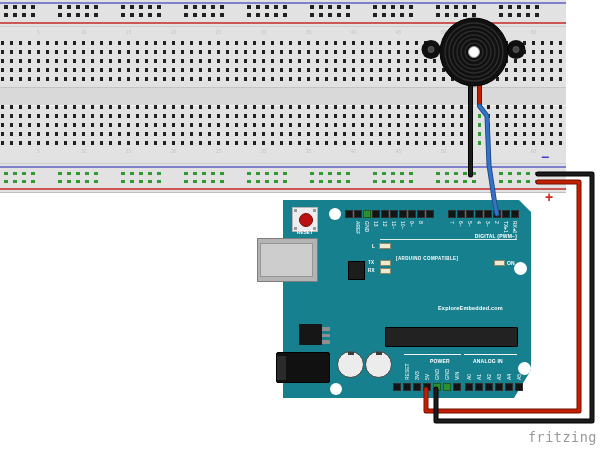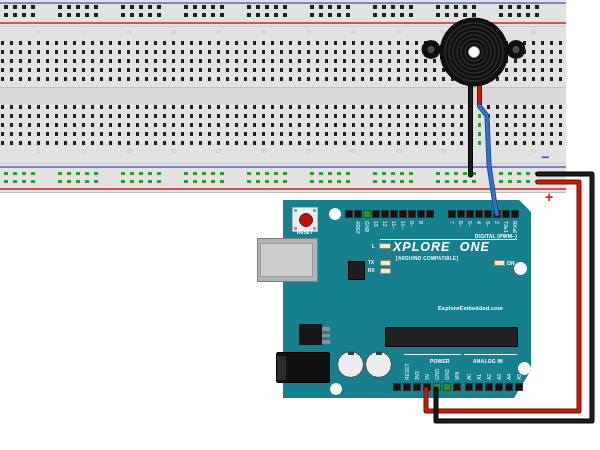--- a/index.html
+++ b/index.html
@@ -922,21 +922,20 @@
   <div class="led" style="left:379px;top:243px;width:12px;height:6px"></div>
   <div class="cap-label" style="left:368px;top:260px;font-size:4.5px">TX</div>
   <div class="led" style="left:380px;top:259.5px;width:11px;height:6px"></div>
   <div class="cap-label" style="left:368px;top:268px;font-size:4.5px">RX</div>
   <div class="led" style="left:380px;top:267.5px;width:11px;height:6px"></div>
   <div class="led" style="left:494px;top:260px;width:11px;height:6px"></div>
   <div class="cap-label" style="left:507px;top:260px">ON</div>
 
   <div class="abs" style="left:380px;top:239px;width:137px;height:1px;background:#f4f4f4;opacity:.9"></div>
   <div class="cap-label" style="left:440px;top:232.5px;width:77px;text-align:right">DIGITAL (PWM~)</div>
-  <div class="abs" style="left:393px;top:240px;color:#fff;font-size:12.5px;font-weight:bold;font-style:italic;letter-spacing:1px;word-spacing:5px;white-space:nowrap">XPLORE ONE</div>
   <div class="cap-label" style="left:396px;top:256px;font-size:4.5px;letter-spacing:.4px">[ARDUINO COMPATIBLE]</div>
   <div class="cap-label" style="left:438px;top:305px;font-size:5.5px">ExploreEmbedded.com</div>
   <div class="wline" style="left:404px;top:354px;width:57px"></div>
   <div class="wline" style="left:464px;top:354px;width:53px"></div>
   <div class="cap-label" style="left:430px;top:358px">POWER</div>
   <div class="cap-label" style="left:473px;top:358px">ANALOG IN</div>
 
   <div id="pins">
       <div class="pin" style="left:344.5px;top:210px"></div>
       <div class="pin" style="left:353.5px;top:210px"></div>
@@ -1029,13 +1028,14 @@
   <circle cx="474" cy="52" r="29" fill="none" stroke="#2d2d2d" stroke-width="1.4"></circle>
   <circle cx="474" cy="52" r="25" fill="none" stroke="#2d2d2d" stroke-width="1.4"></circle>
   <circle cx="474" cy="52" r="21" fill="none" stroke="#2d2d2d" stroke-width="1.4"></circle>
   <circle cx="474" cy="52" r="17" fill="none" stroke="#2d2d2d" stroke-width="1.4"></circle>
   <circle cx="474" cy="52" r="13" fill="none" stroke="#2d2d2d" stroke-width="1.4"></circle>
   <circle cx="474" cy="52" r="9" fill="none" stroke="#2d2d2d" stroke-width="1.4"></circle>
   <circle cx="474" cy="52" r="5.5" fill="#ffffff" stroke="#9a9a9a" stroke-width="1"></circle>
 </g>
     </svg>
 
+  <div class="watermark">fritzing</div>
 </div>
 
 </body></html>

